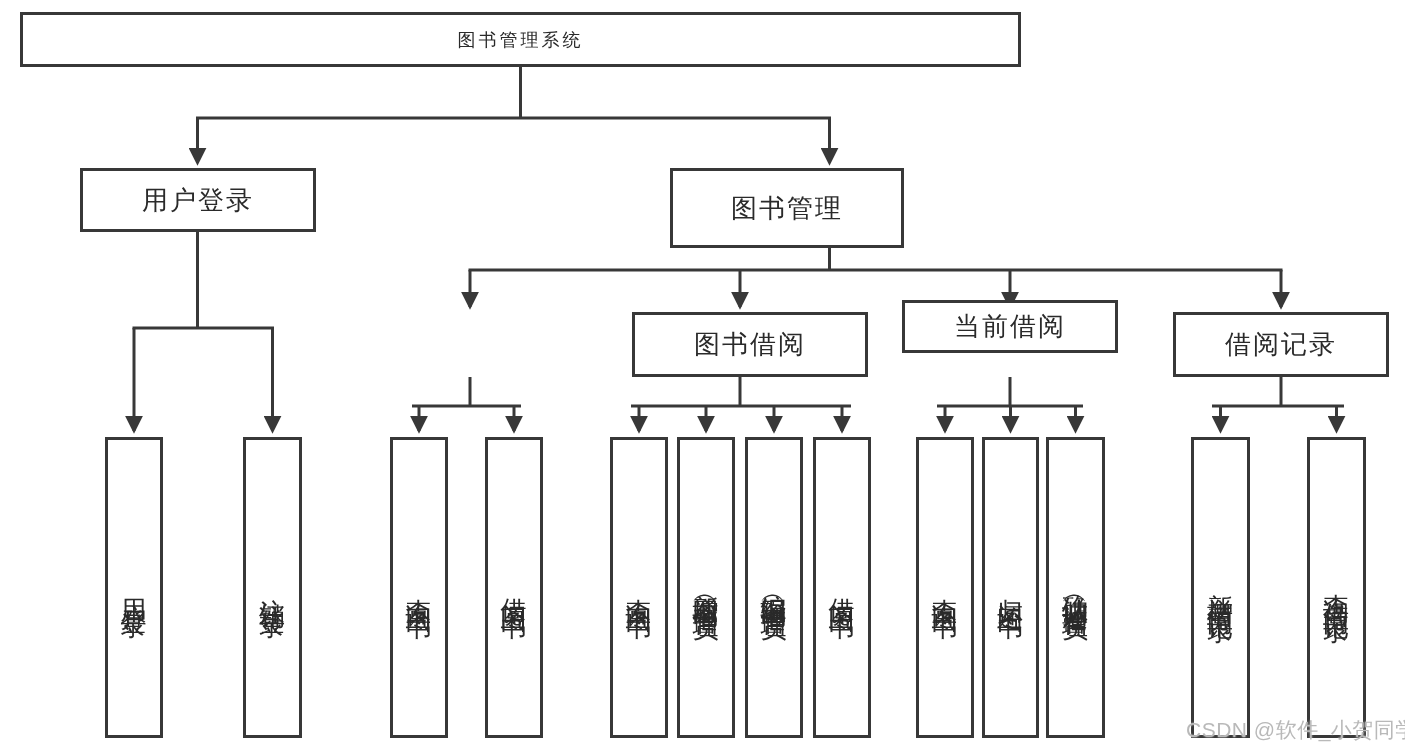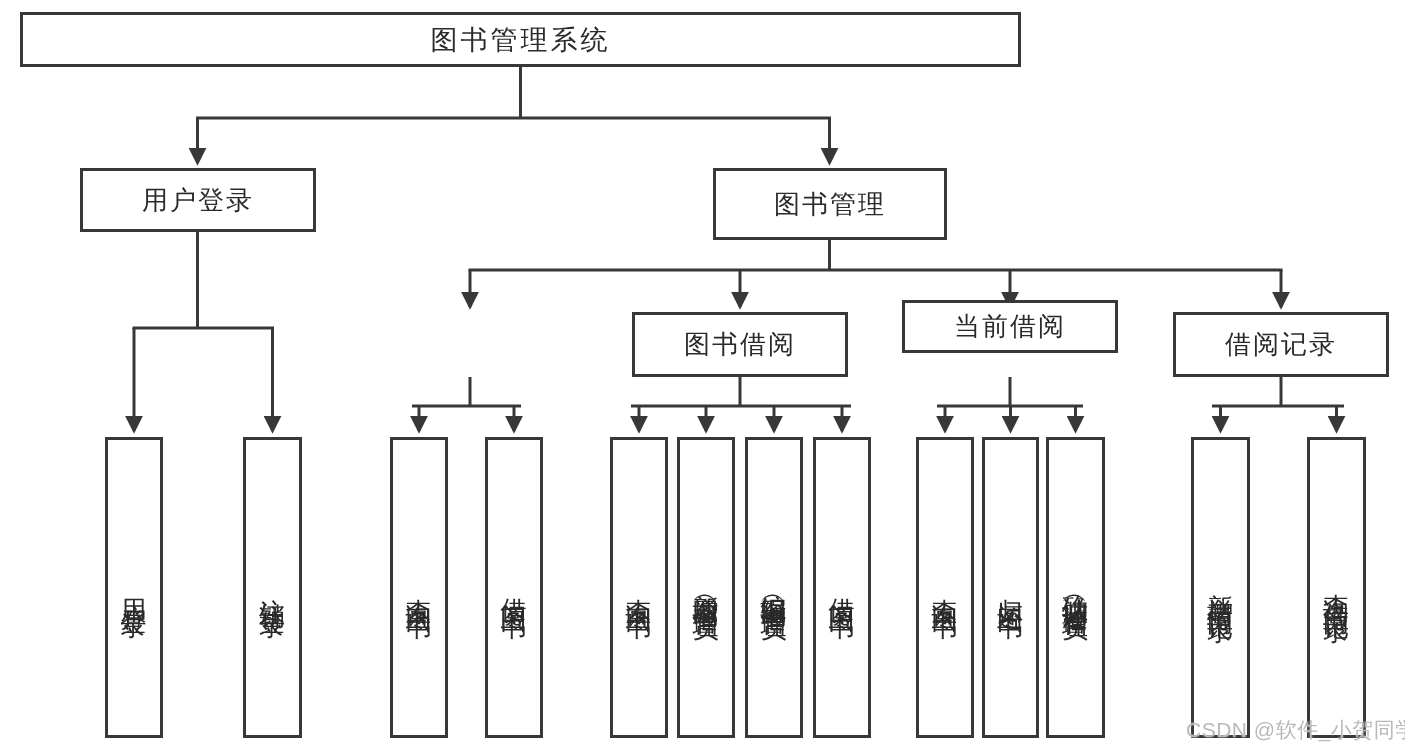--- a/index.html
+++ b/index.html
@@ -24,21 +24,21 @@
     background: #ffffff;
     display: flex;
     align-items: center;
     justify-content: center;
   }
   .box.h {
     font-size: 26px;
     letter-spacing: 2px;
     white-space: nowrap;
   }
-  .box.title { letter-spacing: 3px; font-size: 27px; }
+  .box.title { letter-spacing: 3px; font-size: 18px; }
   .box.v .vtext {
     writing-mode: vertical-rl;
     text-orientation: mixed;
     font-size: 26px;
     line-height: 1;
     letter-spacing: 5px;
     white-space: nowrap;
   }
   .box.v .vtext.tight { letter-spacing: 3px; }
   #watermark {
@@ -122,25 +122,25 @@
     </g>
   </svg>
 
   <div class="box h title" style="left:20px; top:12px; width:1001px; height:55px;">
     <span>图书管理系统</span>
   </div>
 
   <div class="box h" style="left:80px; top:168px; width:236px; height:64px;">
     <span>用户登录</span>
   </div>
-  <div class="box h" style="left:713px; top:168px; width:234px; height:72px;">
+  <div class="box h" style="left:670px; top:168px; width:234px; height:80px;">
     <span>图书管理</span>
   </div>
 
-  <div class="box h" style="left:632px; top:312px; width:216px; height:65px;">
+  <div class="box h" style="left:632px; top:312px; width:236px; height:65px;">
     <span>图书借阅</span>
   </div>
   <div class="box h" style="left:902px; top:300px; width:216px; height:53px;">
     <span>当前借阅</span>
   </div>
   <div class="box h" style="left:1173px; top:312px; width:216px; height:65px;font-family:Liberation Serif, serif;">
     <span>借阅记录</span>
   </div>
 
   <div class="box v" style="left:105px; top:437px; width:58px; height:301px;">

